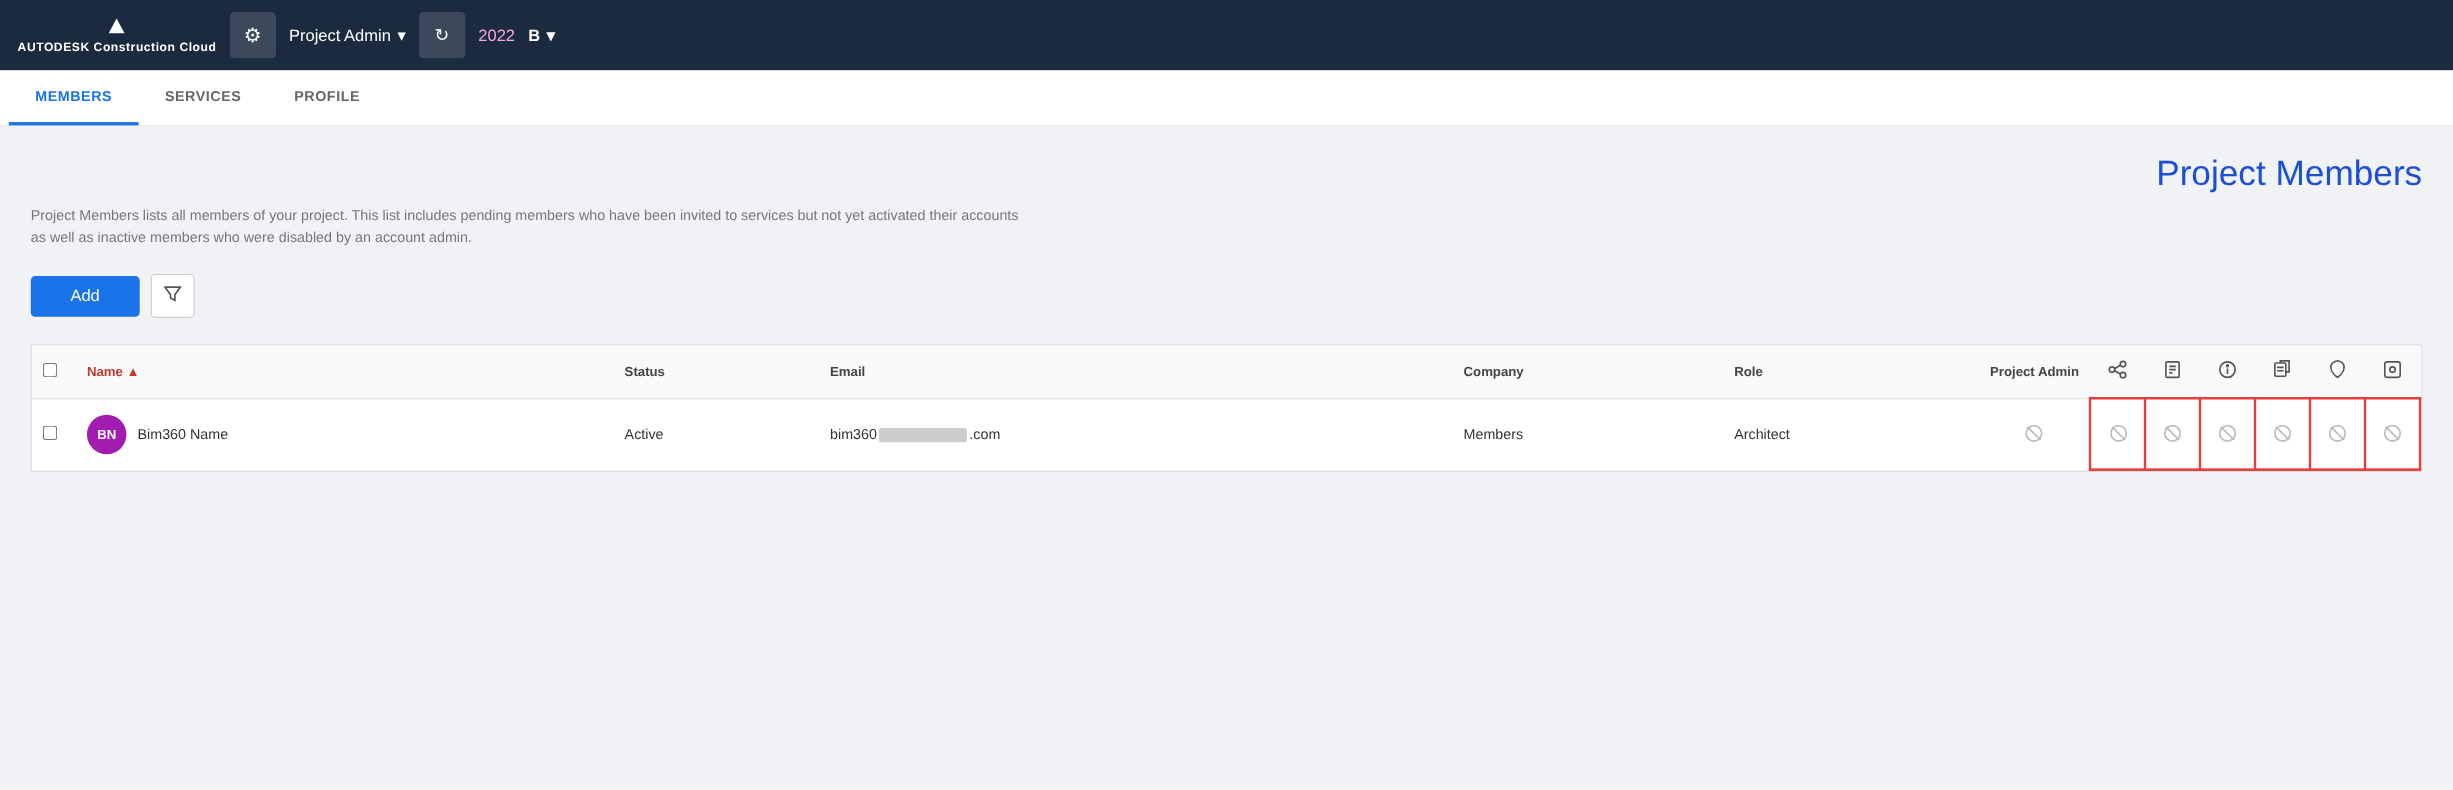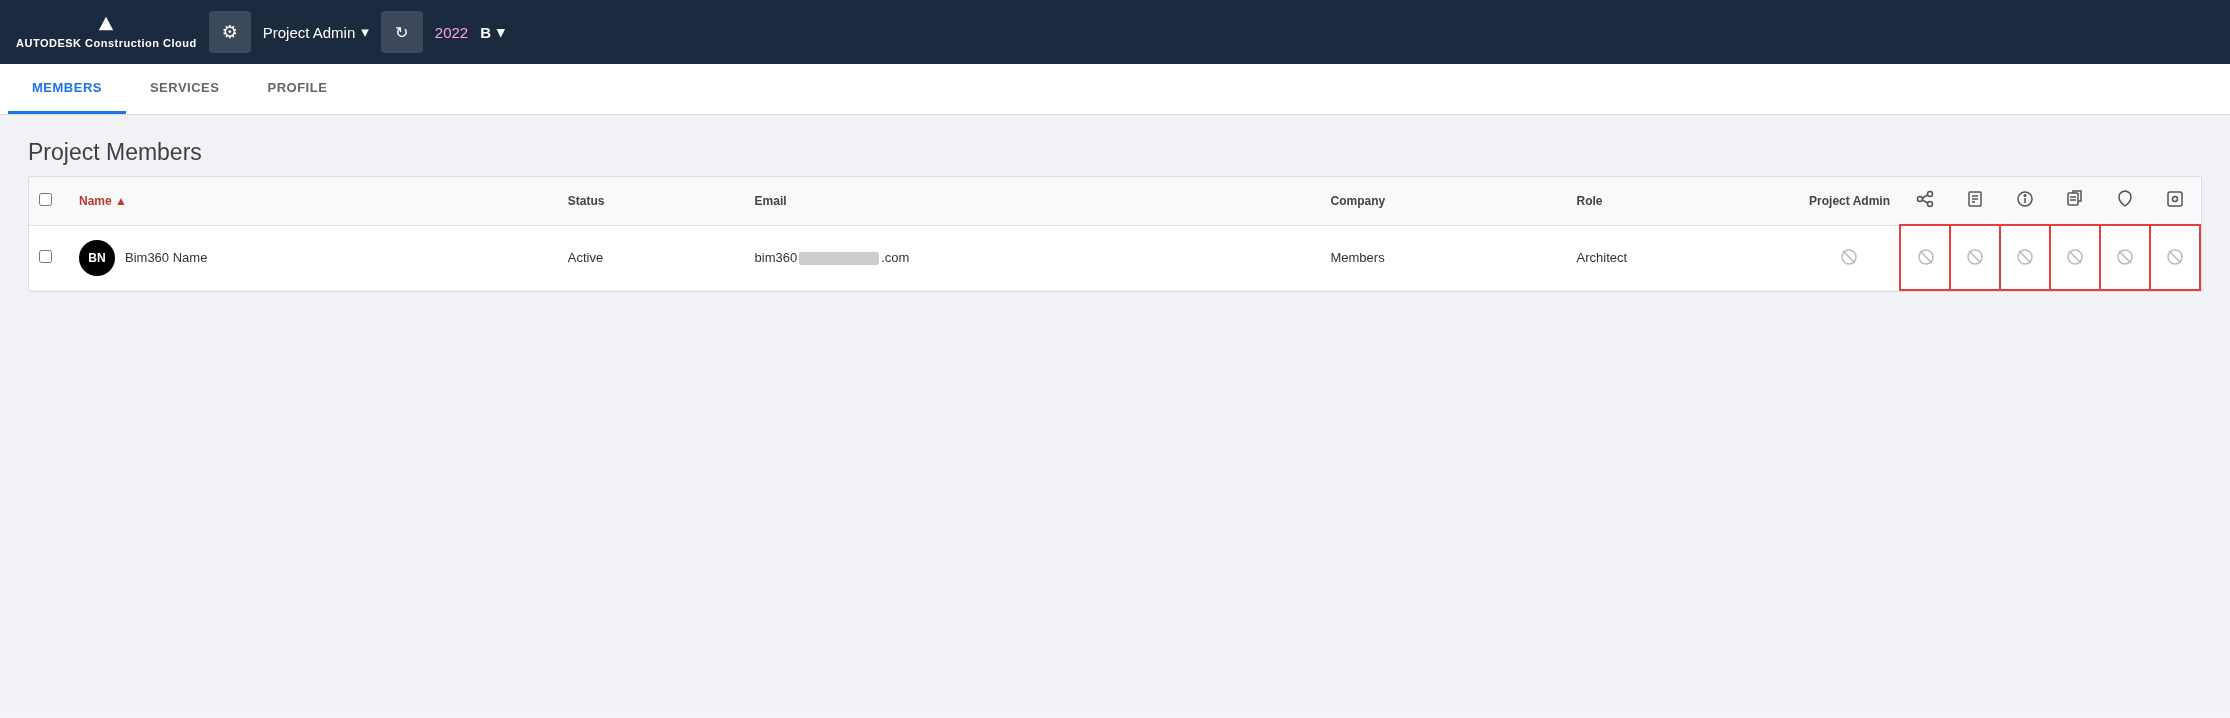--- a/index.html
+++ b/index.html
@@ -103,24 +103,25 @@
     }
 
     
     .main-content {
       background: #f0f2f5;
       min-height: calc(100vh - 120px);
       padding: 24px 28px;
     }
 
     .page-title {
-      font-size: 23px;
+      font-size: 32px;
       font-weight: 400;
-      color: #404040;
+      color: #1d4ed8;
       margin-bottom: 10px;
+      text-align: right;
     }
     .page-desc {
       font-size: 13px;
       color: #777;
       line-height: 1.5;
       max-width: 900px;
       margin-bottom: 24px;
     }
 
     .toolbar {
@@ -187,21 +188,21 @@
       vertical-align: middle;
     }
 
     .checkbox-cell { width: 40px; }
     .checkbox-cell input { cursor: pointer; }
 
     .avatar {
       width: 36px;
       height: 36px;
       border-radius: 50%;
-      background: #000000;
+      background: #a21caf;
       display: flex;
       align-items: center;
       justify-content: center;
       color: #fff;
       font-size: 12px;
       font-weight: 600;
       margin-right: 10px;
       flex-shrink: 0;
     }
     .name-cell {
@@ -294,21 +295,32 @@
 </div>
 
 <div class="tab-nav">
   <div class="tab-item active">MEMBERS</div>
   <div class="tab-item">SERVICES</div>
   <div class="tab-item">PROFILE</div>
 </div>
 
 <div class="main-content">
   <h1 class="page-title">Project Members</h1>
-
+  <p class="page-desc">Project Members lists all members of your project. This list includes pending members who have been invited to services but not yet activated their accounts as well as inactive members who were disabled by an account admin.</p>
+
+  <div class="toolbar">
+    <button class="add-btn">Add</button>
+    <button class="filter-btn">
+      <span>
+        <svg width="16" height="16" viewBox="0 0 16 16" fill="none" stroke="#555" stroke-width="1.5">
+          <polygon points="1,2 15,2 10,9 10,14 6,12 6,9"></polygon>
+        </svg>
+      </span>
+    </button>
+  </div>
 
   <div class="table-wrapper">
     <table>
       <thead>
         <tr>
           <th class="checkbox-cell">
             <input type="checkbox" style="">
           </th>
           <th class="sortable">Name ▲</th>
           <th>Status</th>

